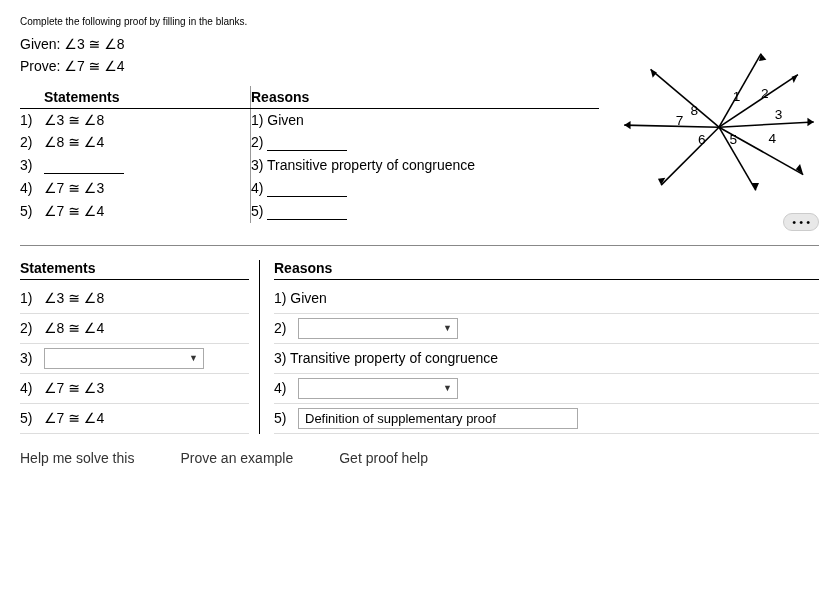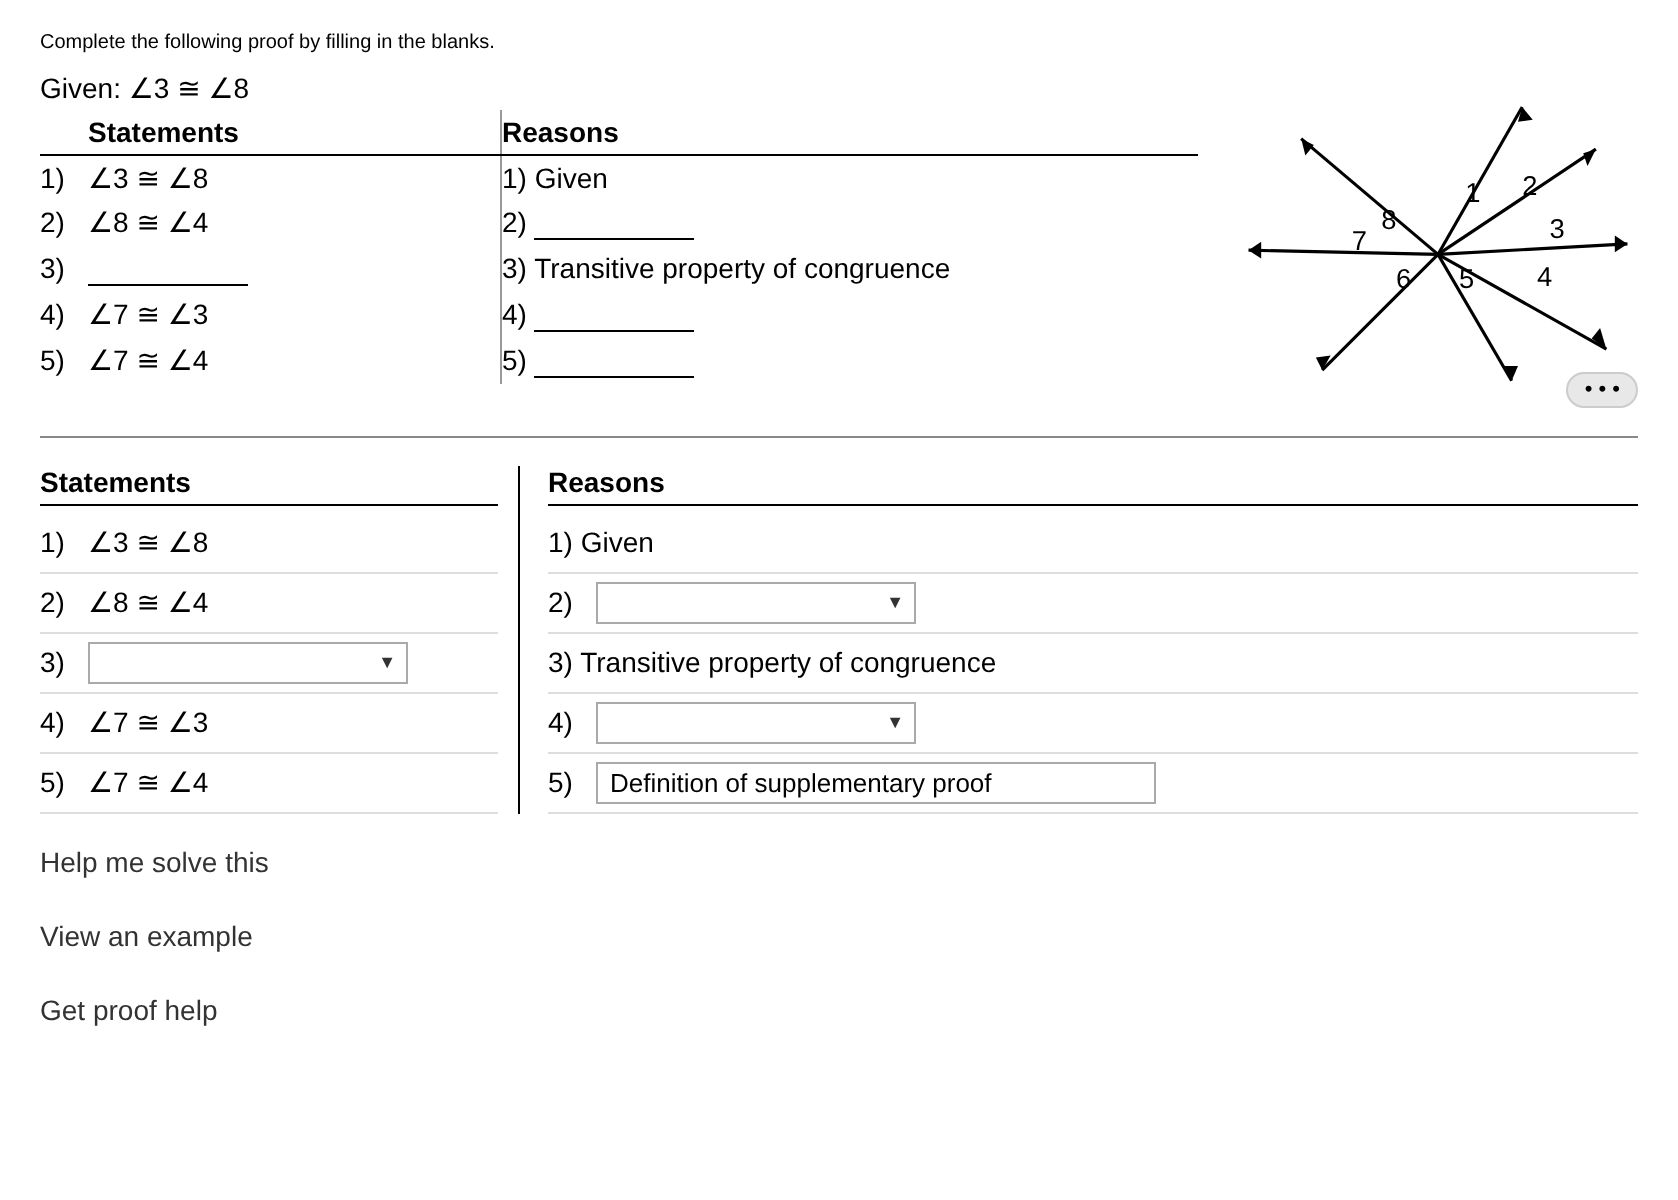--- a/index.html
+++ b/index.html
@@ -158,41 +158,41 @@
       border-radius: 10px;
       padding: 2px 8px;
       font-size: 11px;
       float: right;
       margin-top: -16px;
       cursor: pointer;
     }
 
     .footer-links {
       display: flex;
-      gap: 20px;
+      gap: 46px;
       margin-top: 10px;
-      flex-direction: column;
     }
 
     .footer-link {
       color: #333;
       font-size: 14px;
       cursor: pointer;
       text-decoration: none;
       border-bottom: 1px solid transparent;
     }
   </style>
 </head>
 <body>
 
 <p class="intro-text">Complete the following proof by filling in the blanks.</p>
 
 <div class="top-section">
   <div class="proof-table-top">
     <p style="line-height:1.6">Given: ∠3 ≅ ∠8</p>
+    <p style="line-height:1.6; margin-bottom:8px">Prove: ∠7 ≅ ∠4</p>
 
     <table class="proof-table">
       <thead>
         <tr>
           <th class="col-num"></th>
           <th class="col-stmt">Statements</th>
           <th class="col-sep"></th>
           <th class="col-reason">Reasons</th>
         </tr>
       </thead>
@@ -376,15 +376,15 @@
       <span class="row-num">5)</span>
       <span class="row-content">
         <span class="filled-reason">Definition of supplementary proof</span>
       </span>
     </div>
   </div>
 </div>
 
 <div class="footer-links">
   <a class="footer-link">Help me solve this</a>
-  <a class="footer-link">View an example</a>
+  <a class="footer-link">Prove an example</a>
   <a class="footer-link">Get proof help</a>
 </div>
 
 </body></html>

